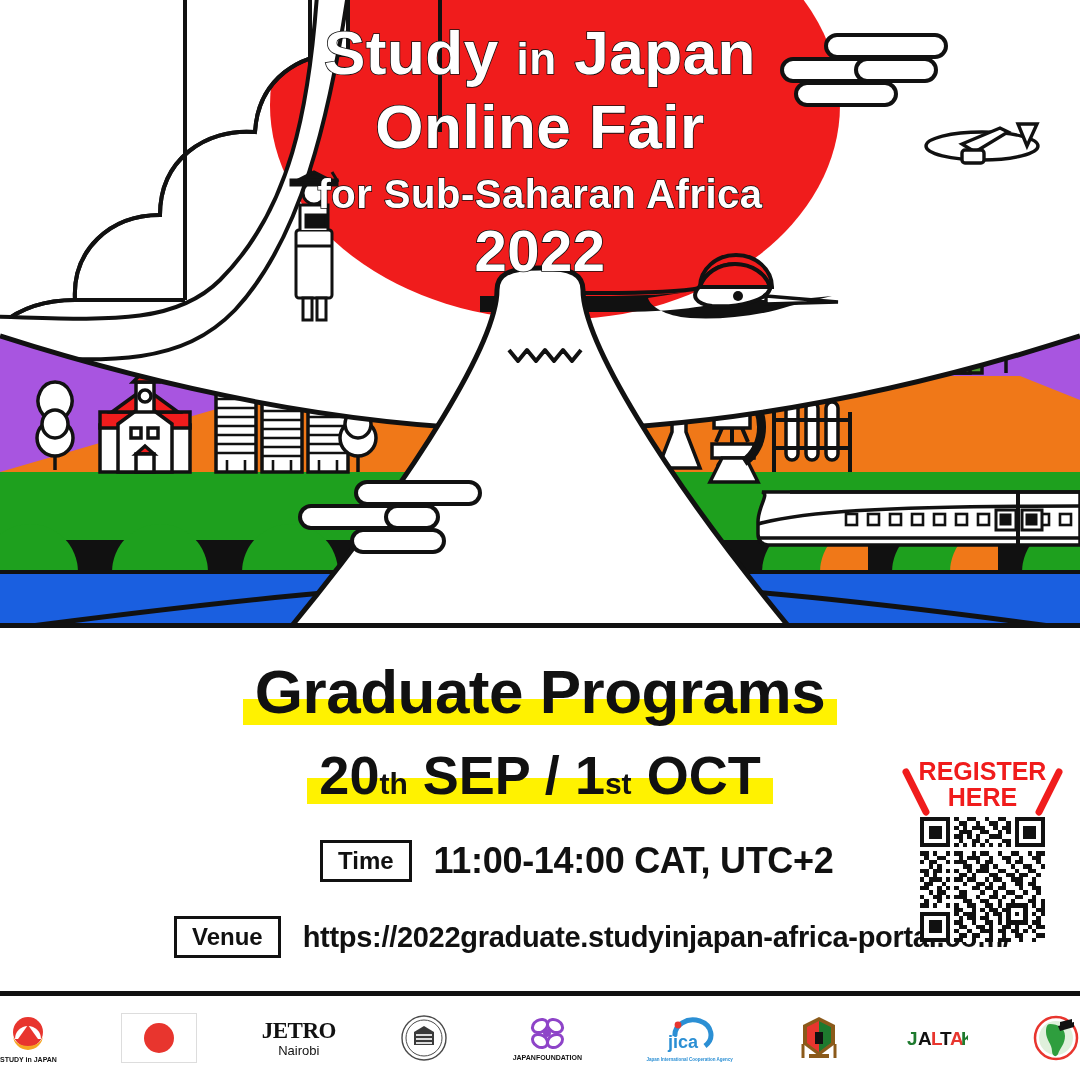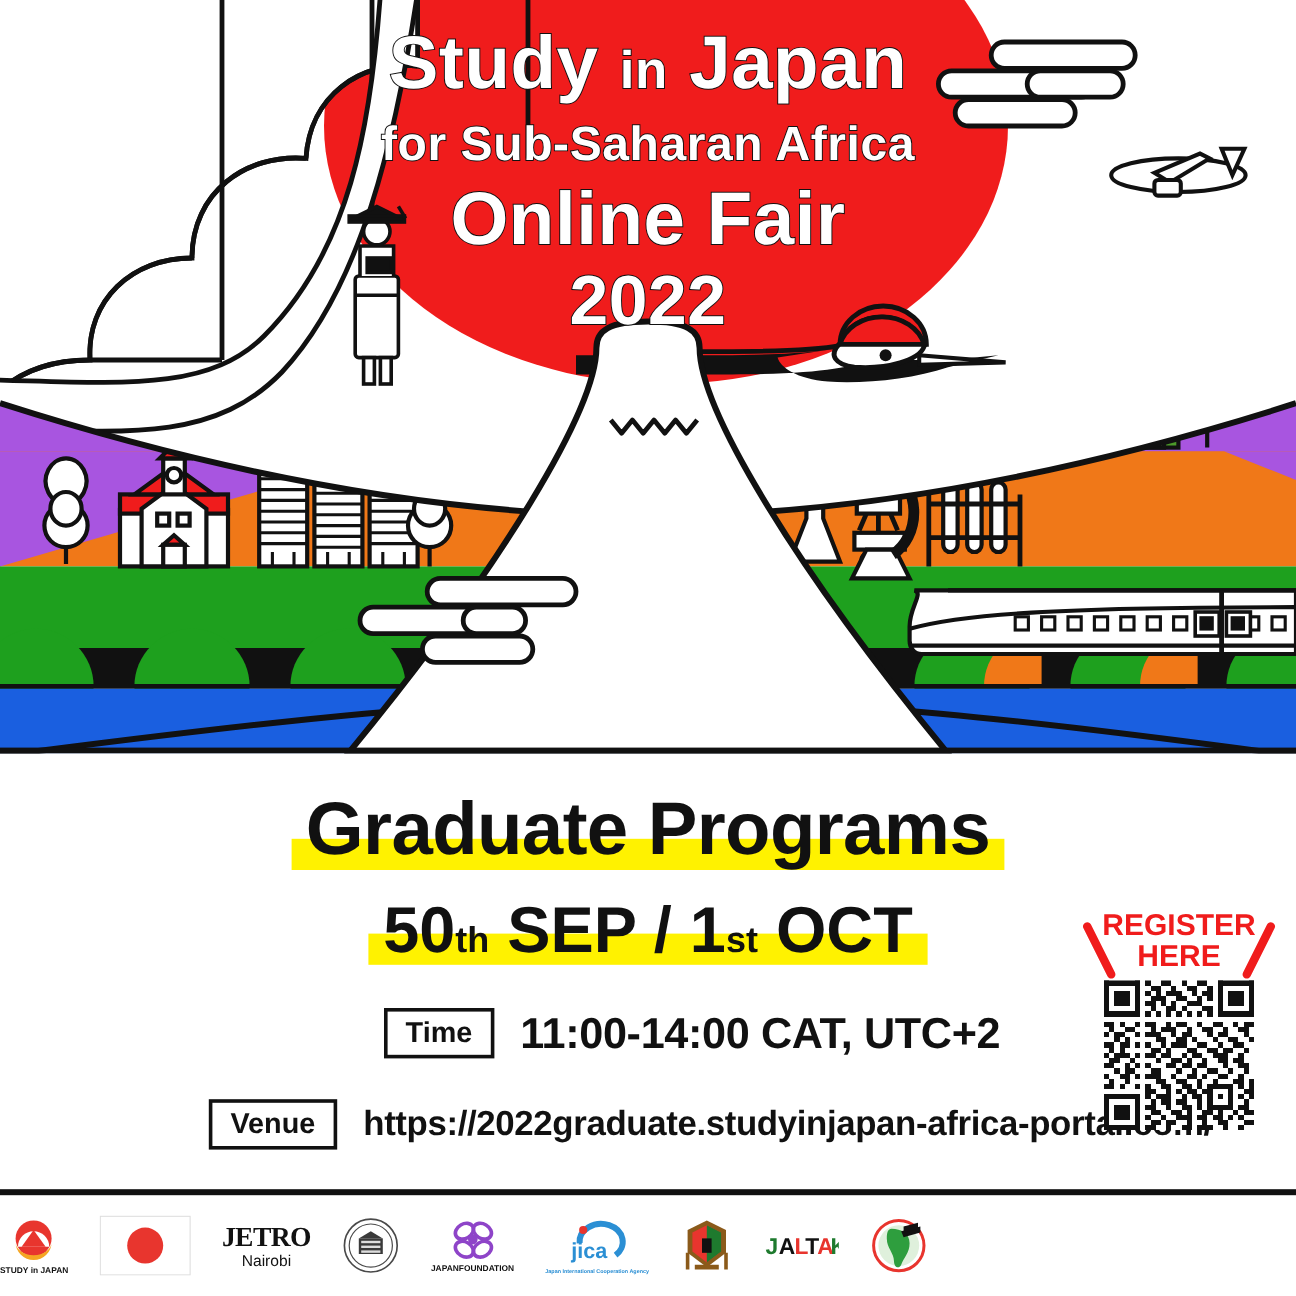--- a/index.html
+++ b/index.html
@@ -50,21 +50,21 @@
   
   #register{position:absolute;left:900px;top:758px;width:165px;text-align:center;}
   #reg-label{color:#F01C1C;font-size:25px;font-weight:bold;line-height:1.05;letter-spacing:0px;}
   #reg-arrows{position:absolute;left:0;top:2px;width:165px;height:56px;pointer-events:none;}
   #qrbox{margin:6px auto 0 auto;width:125px;height:125px;}
   #qrbox svg{display:block;}
 
   
   #divider{position:absolute;left:0;top:991px;width:1080px;height:5px;background:#111;}
   #logobar{position:absolute;left:0;top:996px;width:1080px;height:84px;
-           display:flex;align-items:center;justify-content:flex-start;gap:26px;}
+           display:flex;align-items:center;justify-content:space-between;gap:26px;}
   .logo{display:flex;flex-direction:column;align-items:center;justify-content:center;}
   .logo svg{display:block;}
   .logo-cap{font-size:7px;font-weight:bold;color:#111;letter-spacing:0px;margin-top:1px;}
 </style>
 </head>
 <body>
 
 <div id="poster">
 
   <div id="illustration">
@@ -307,39 +307,39 @@
       </g>
     </svg>
   </div>
 
   <div id="headline">
     <div class="hl-line" id="hl1">
       <span>Study</span>
       <span class="small">in</span>
       <span>Japan</span>
     </div>
+    <div class="hl-line" id="hl2">Online Fair</div>
     <div class="hl-line" id="hl3">for Sub-Saharan Africa</div>
-    <div class="hl-line" id="hl2">Online Fair</div>
     <div class="hl-line" id="hl4">2022</div>
   </div>
 
   <div id="info">
 
     <div id="prog-row">
       <span class="hl-wrap">
         <span class="hl-bar"></span>
         <span class="hl-txt" id="prog-title">Graduate Programs</span>
       </span>
     </div>
 
     <div id="date-row">
       <span class="hl-wrap">
         <span class="hl-bar"></span>
         <span class="hl-txt" id="date-title">
-          <span>50</span><span class="sup">th</span>
+          <span>20</span><span class="sup">th</span>
           <span>SEP</span>
           <span>/</span>
           <span>1</span><span class="sup">st</span>
           <span>OCT</span>
         </span>
       </span>
     </div>
 
     <div id="time-row">
       <span class="tagbox">Time</span>

